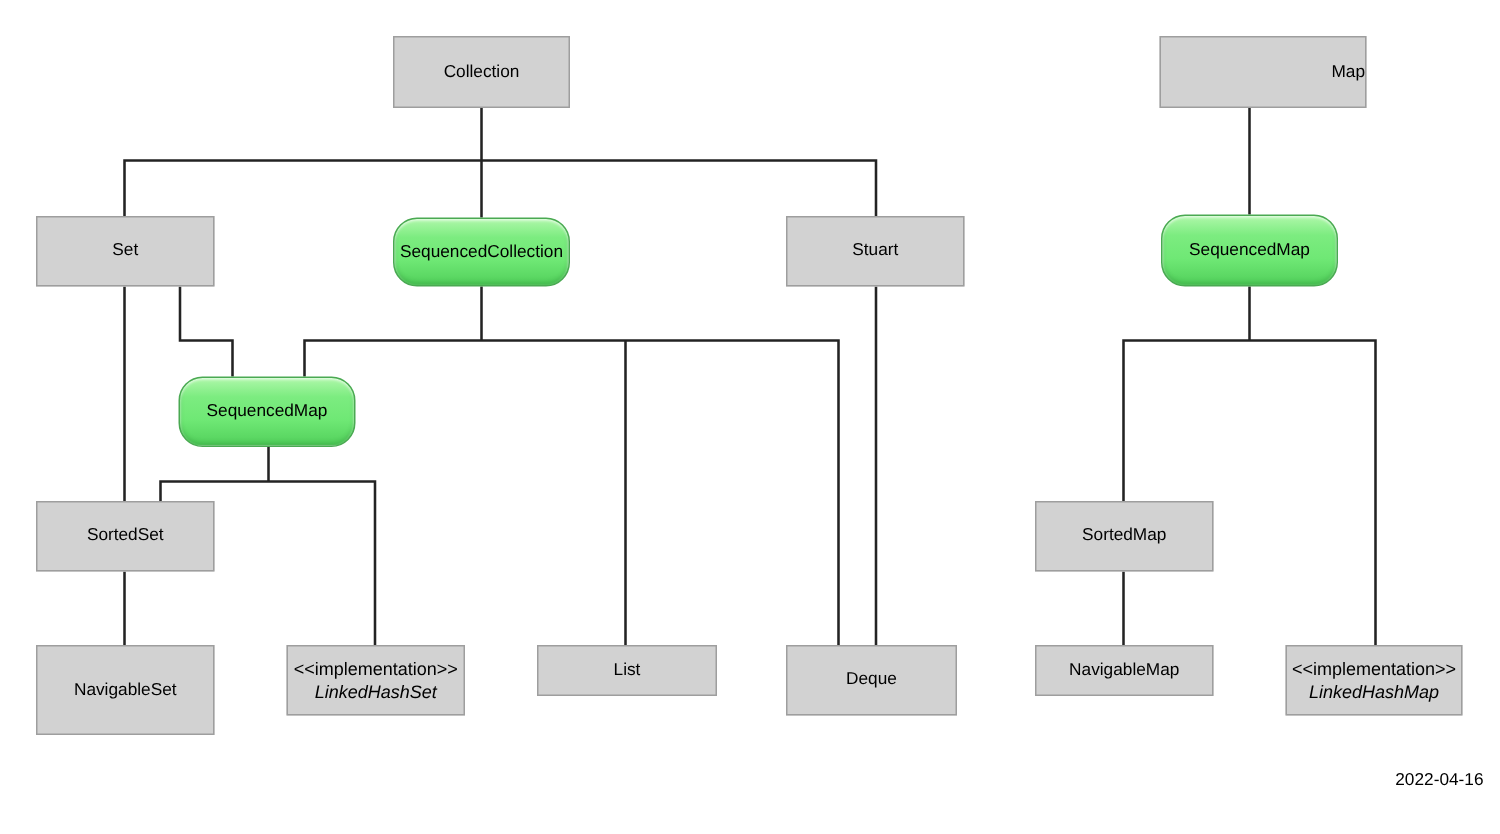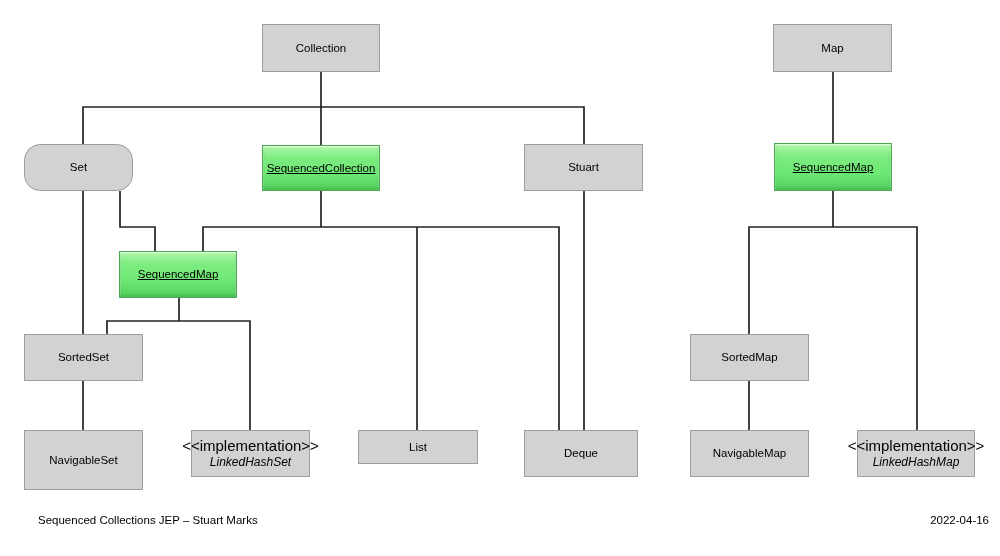--- a/index.html
+++ b/index.html
@@ -30,36 +30,35 @@
     box-sizing: border-box;
     display: flex;
     flex-direction: column;
     align-items: center;
     justify-content: center;
     text-align: center;
     line-height: 1.25;
   }
   .node .label { font-size: 11.5px; }
   .node .label.italic { font-style: italic; font-size: 12px; }
-  .node .stereo { font-size: 15px; }
+  .node .stereo { font-size: 12px; }
   .node.gray {
     background: var(--box-fill, #d2d2d2);
     border: 1px solid var(--box-border, #9e9e9e);
   }
   .node.green {
     background: linear-gradient(180deg,
       var(--green-hi, #aef7a9) 0%,
       var(--green-mid, #7cec80) 28%,
       var(--green-mid2, #6fe875) 62%,
       var(--green-lo, #52d05b) 100%);
     border: 1px solid var(--green-border, #4aa952);
-    border-radius: 0;
+    border-radius: 16px;
     box-shadow: inset 0 1px 2px rgba(255,255,255,0.75),
                 inset 0 -2px 3px rgba(20,110,30,0.25);
-    text-decoration: underline;
   }
   .footer-left {
     position: absolute;
     left: 38px;
     top: 514px;
     font-size: 11.5px;
     white-space: nowrap;
   }
   .footer-right {
     position: absolute;
@@ -87,24 +86,24 @@
       <polyline points="83,381 83,430"></polyline>
       <polyline points="833,72 833,143"></polyline>
       <polyline points="833,191 833,227"></polyline>
       <polyline points="749,334 749,227 917,227 917,430"></polyline>
       <polyline points="749,381 749,430"></polyline>
     </svg>
   <div id="node-layer">
       <div class="node gray" style="left: 262px; top: 24px; width: 118px; height: 48px;">
         <div class="label">Collection</div>
       </div>
-      <div class="node gray" style="left: 773px; top: 24px; width: 119px; height: 48px;">
+      <div class="node gray" style="left: 773px; top: 24px; width: 138px; height: 48px; align-items: flex-end;">
         <div class="label">Map</div>
       </div>
-      <div class="node gray" style="left: 24px; top: 144px; width: 109px; height: 47px; border-radius: 16px;">
+      <div class="node gray" style="left: 24px; top: 144px; width: 119px; height: 47px;">
         <div class="label">Set</div>
       </div>
       <div class="node green" style="left: 262px; top: 145px; width: 118px; height: 46px;">
         <div class="label">SequencedCollection</div>
       </div>
       <div class="node gray" style="left: 524px; top: 144px; width: 119px; height: 47px;">
         <div class="label">Stuart</div>
       </div>
       <div class="node green" style="left: 774px; top: 143px; width: 118px; height: 48px;">
         <div class="label">SequencedMap</div>
@@ -124,23 +123,22 @@
       <div class="node gray" style="left: 191px; top: 430px; width: 119px; height: 47px;">
         <div class="stereo">&lt;&lt;implementation&gt;&gt;</div>
         <div class="label italic">LinkedHashSet</div>
       </div>
       <div class="node gray" style="left: 358px; top: 430px; width: 120px; height: 34px;">
         <div class="label">List</div>
       </div>
       <div class="node gray" style="left: 524px; top: 430px; width: 114px; height: 47px;">
         <div class="label">Deque</div>
       </div>
-      <div class="node gray" style="left: 690px; top: 430px; width: 119px; height: 47px;">
+      <div class="node gray" style="left: 690px; top: 430px; width: 119px; height: 34px;">
         <div class="label">NavigableMap</div>
       </div>
       <div class="node gray" style="left: 857px; top: 430px; width: 118px; height: 47px;">
         <div class="stereo">&lt;&lt;implementation&gt;&gt;</div>
         <div class="label italic">LinkedHashMap</div>
       </div>
     </div>
-  <div class="footer-left">Sequenced Collections JEP – Stuart Marks</div>
   <div class="footer-right">2022-04-16</div>
 </div>
 
 </body></html>

